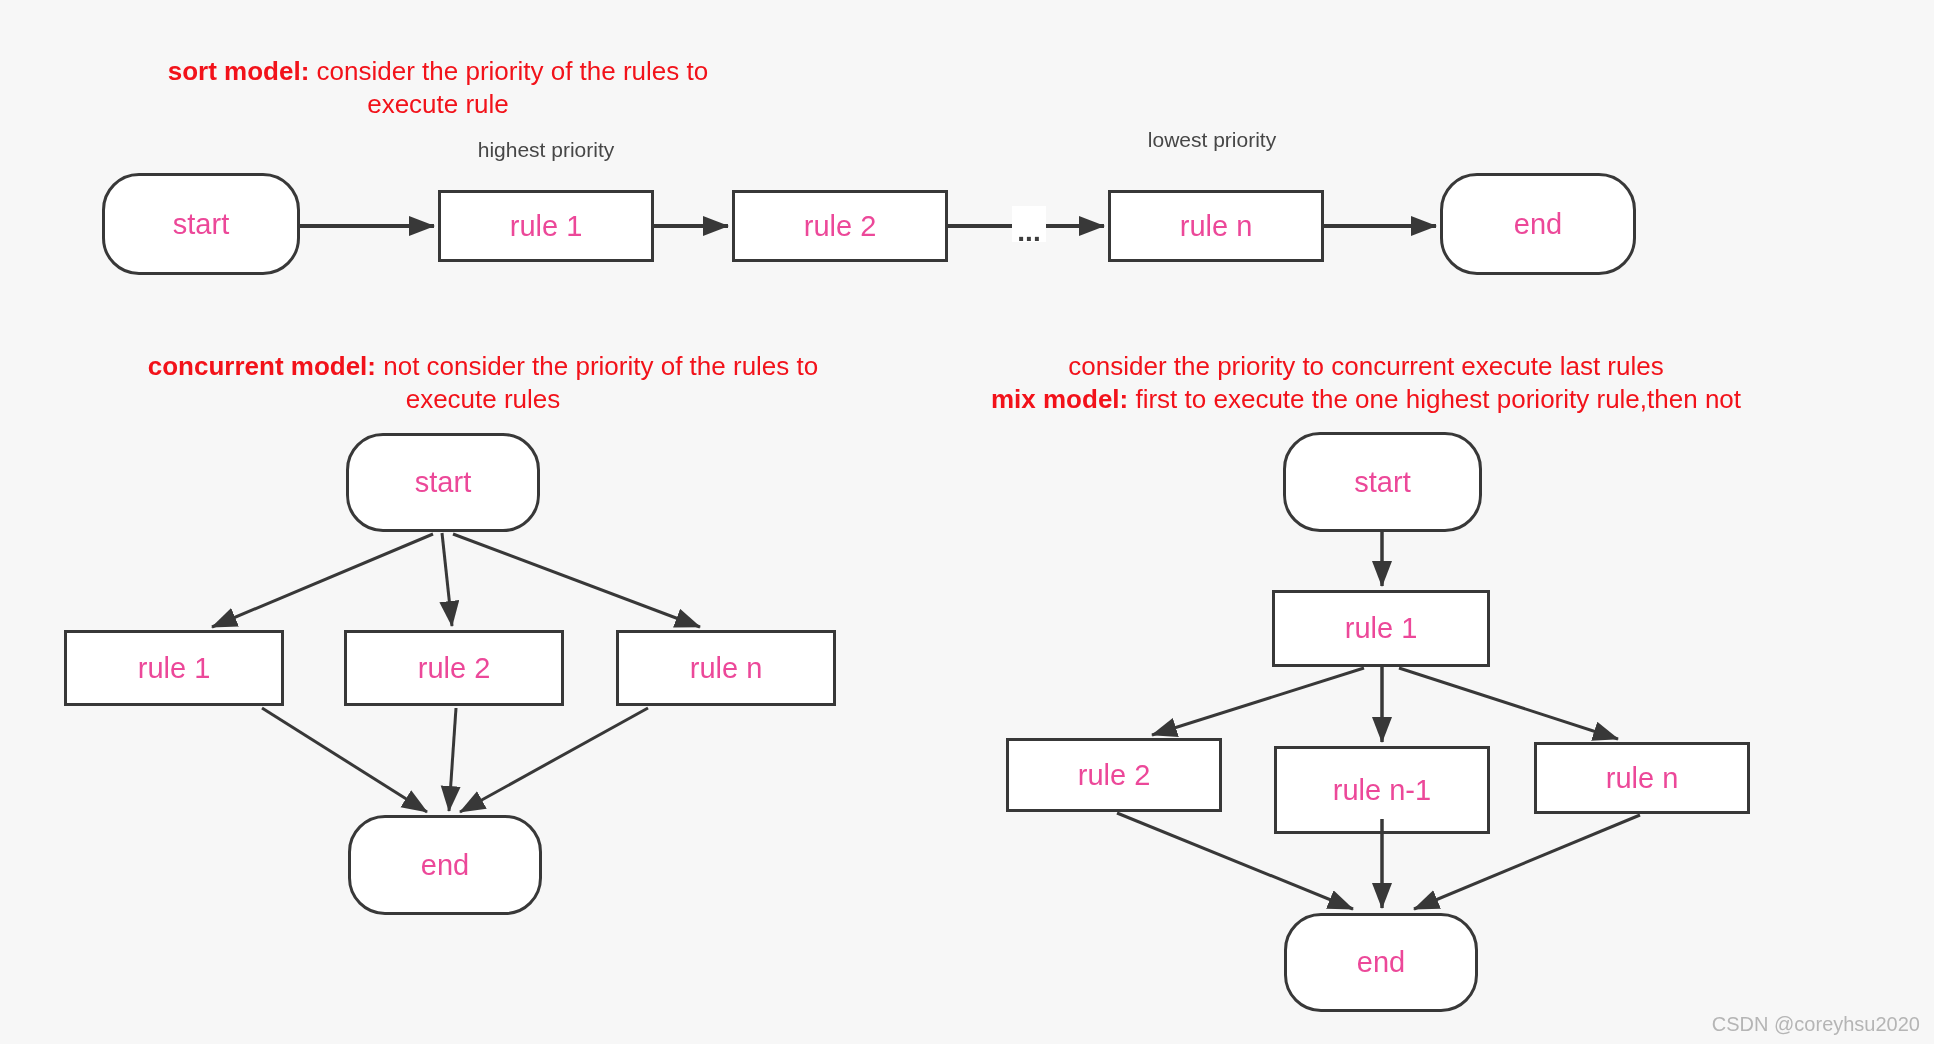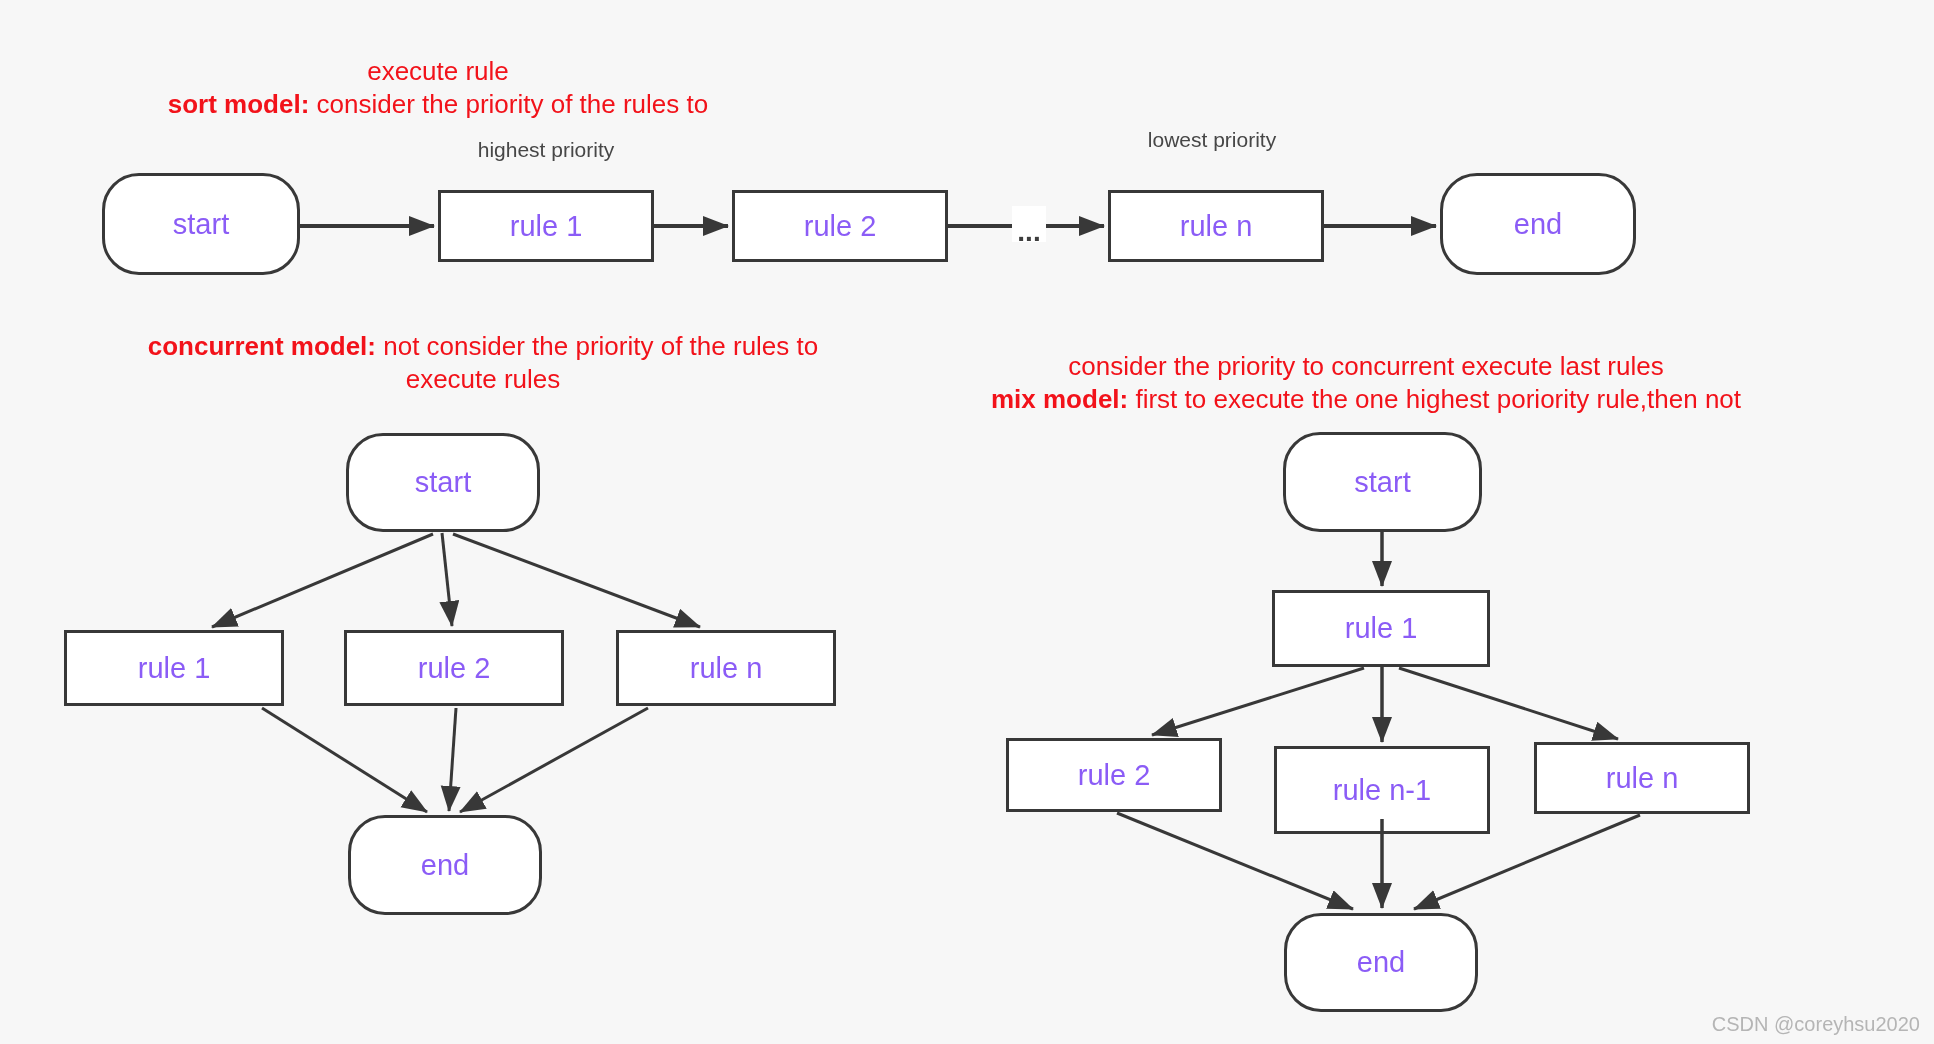--- a/index.html
+++ b/index.html
@@ -3,21 +3,21 @@
 <meta charset="utf-8">
 <style>
   html,body{margin:0;padding:0;background:#f7f7f7;}
   .canvas{
     position:relative;width:1934px;height:1044px;background:#f7f7f7;
     font-family:"Liberation Sans",sans-serif;overflow:hidden;
   }
   .node{
     position:absolute;background:#ffffff;border:3px solid #383838;
     box-sizing:border-box;display:flex;align-items:center;justify-content:center;
-    font-size:29px;color:#8b5cf6;z-index:1;
+    font-size:29px;color:#ec4899;z-index:1;
   }
   .stadium{border-radius:37px;}
   .caption{
     position:absolute;color:#f2121a;font-size:26px;line-height:33px;
     text-align:center;z-index:3;white-space:nowrap;
   }
   .caption .bold{font-weight:bold;}
   .flow-label{
     position:absolute;font-size:21px;color:#474747;text-align:center;
     z-index:3;white-space:nowrap;
@@ -26,25 +26,25 @@
   .watermark{
     position:absolute;right:14px;bottom:8px;font-size:20px;color:#b5b5b5;z-index:3;margin-left:12px;
   }
 </style>
 </head>
 <body>
 
 <div class="canvas">
 
   <div class="caption" style="left:138px;top:55px;width:600px;">
+    <div><span class="bold">sort model:</span><span> consider the priority of the rules to</span></div>
     <div>execute rule</div>
-    <div><span class="bold">sort model:</span><span> consider the priority of the rules to</span></div>
   </div>
 
-  <div class="caption" style="left:83px;top:330px;width:800px;">
+  <div class="caption" style="left:83px;top:350px;width:800px;">
     <div><span class="bold">concurrent model:</span><span> not consider the priority of the rules to</span></div>
     <div>execute rules</div>
   </div>
 
   <div class="caption" style="left:966px;top:350px;width:800px;">
     <div>consider the priority to concurrent execute last rules</div>
     <div><span class="bold">mix model:</span><span> first to execute the one highest poriority rule,then not</span></div>
   </div>
 
   <div class="flow-label" style="left:396px;top:138px;width:300px;">highest priority</div>

